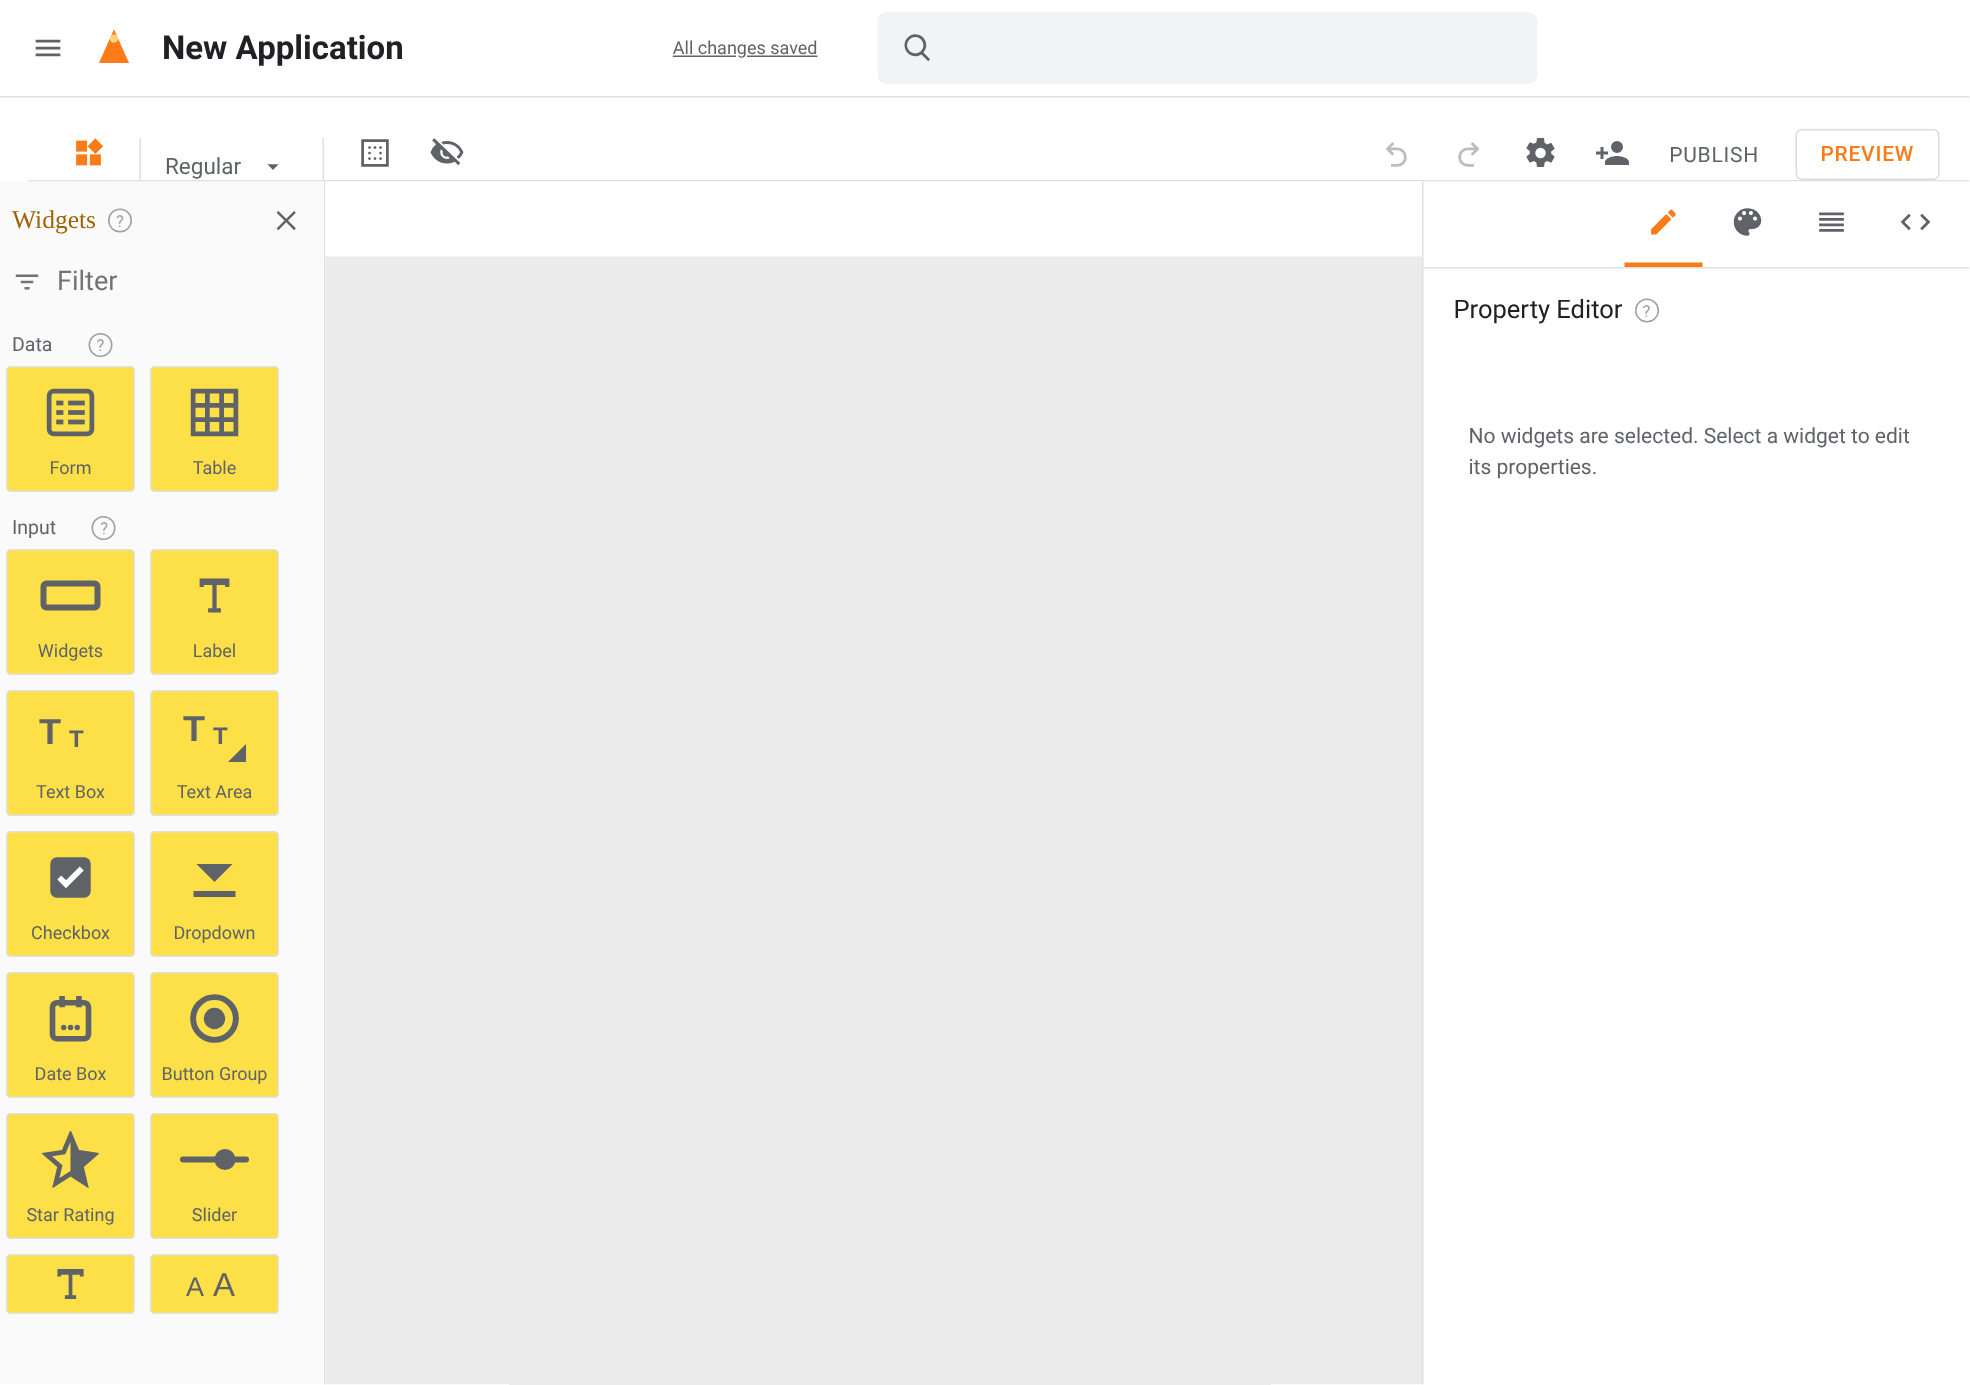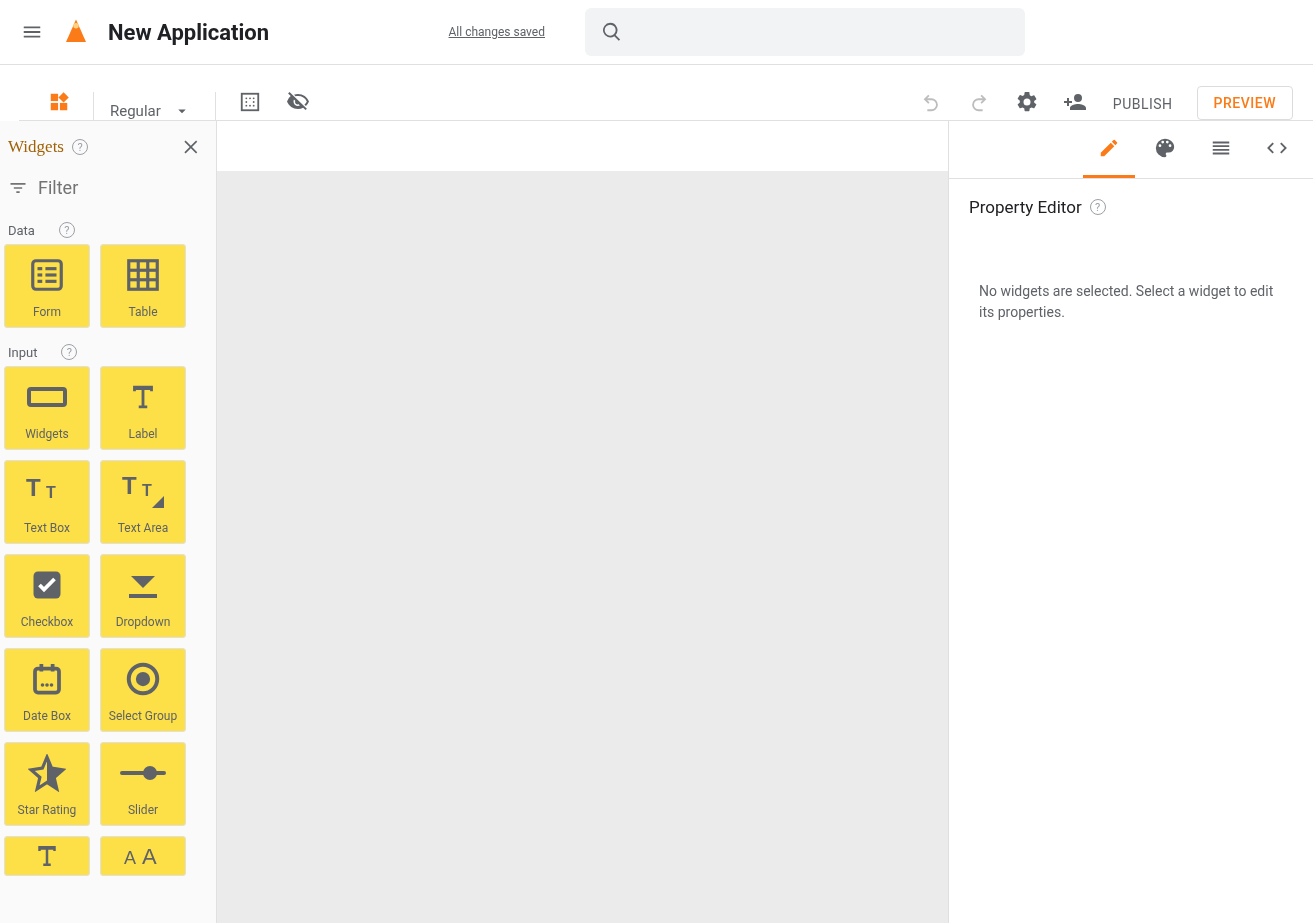--- a/index.html
+++ b/index.html
@@ -426,21 +426,21 @@
         </div>
         <div class="wlabel">Date Box</div>
       </div>
       <div class="widget-card">
         <div class="wicon">
           <svg width="38" height="38" viewBox="0 0 24 24">
               <circle cx="12" cy="12" r="9" fill="none" stroke="#5f6368" stroke-width="2.5"></circle>
               <circle cx="12" cy="12" r="4.5" fill="#5f6368"></circle>
             </svg>
         </div>
-        <div class="wlabel">Select Group</div>
+        <div class="wlabel">Button Group</div>
       </div>
 
       <div class="widget-card">
         <div class="wicon">
           <svg width="38" height="38" viewBox="0 0 24 24">
               <path fill="none" stroke="#5f6368" stroke-width="2" d="M12 2l2.9 6.9L22 10l-5.5 4.8L18.2 22 12 18l-6.2 4 1.7-7.2L2 10l7.1-1.1L12 2z"></path>
               <path fill="#5f6368" d="M12 2l2.9 6.9L22 10l-5.5 4.8L18.2 22 12 18V2z"></path>
             </svg>
         </div>
         <div class="wlabel">Star Rating</div>

